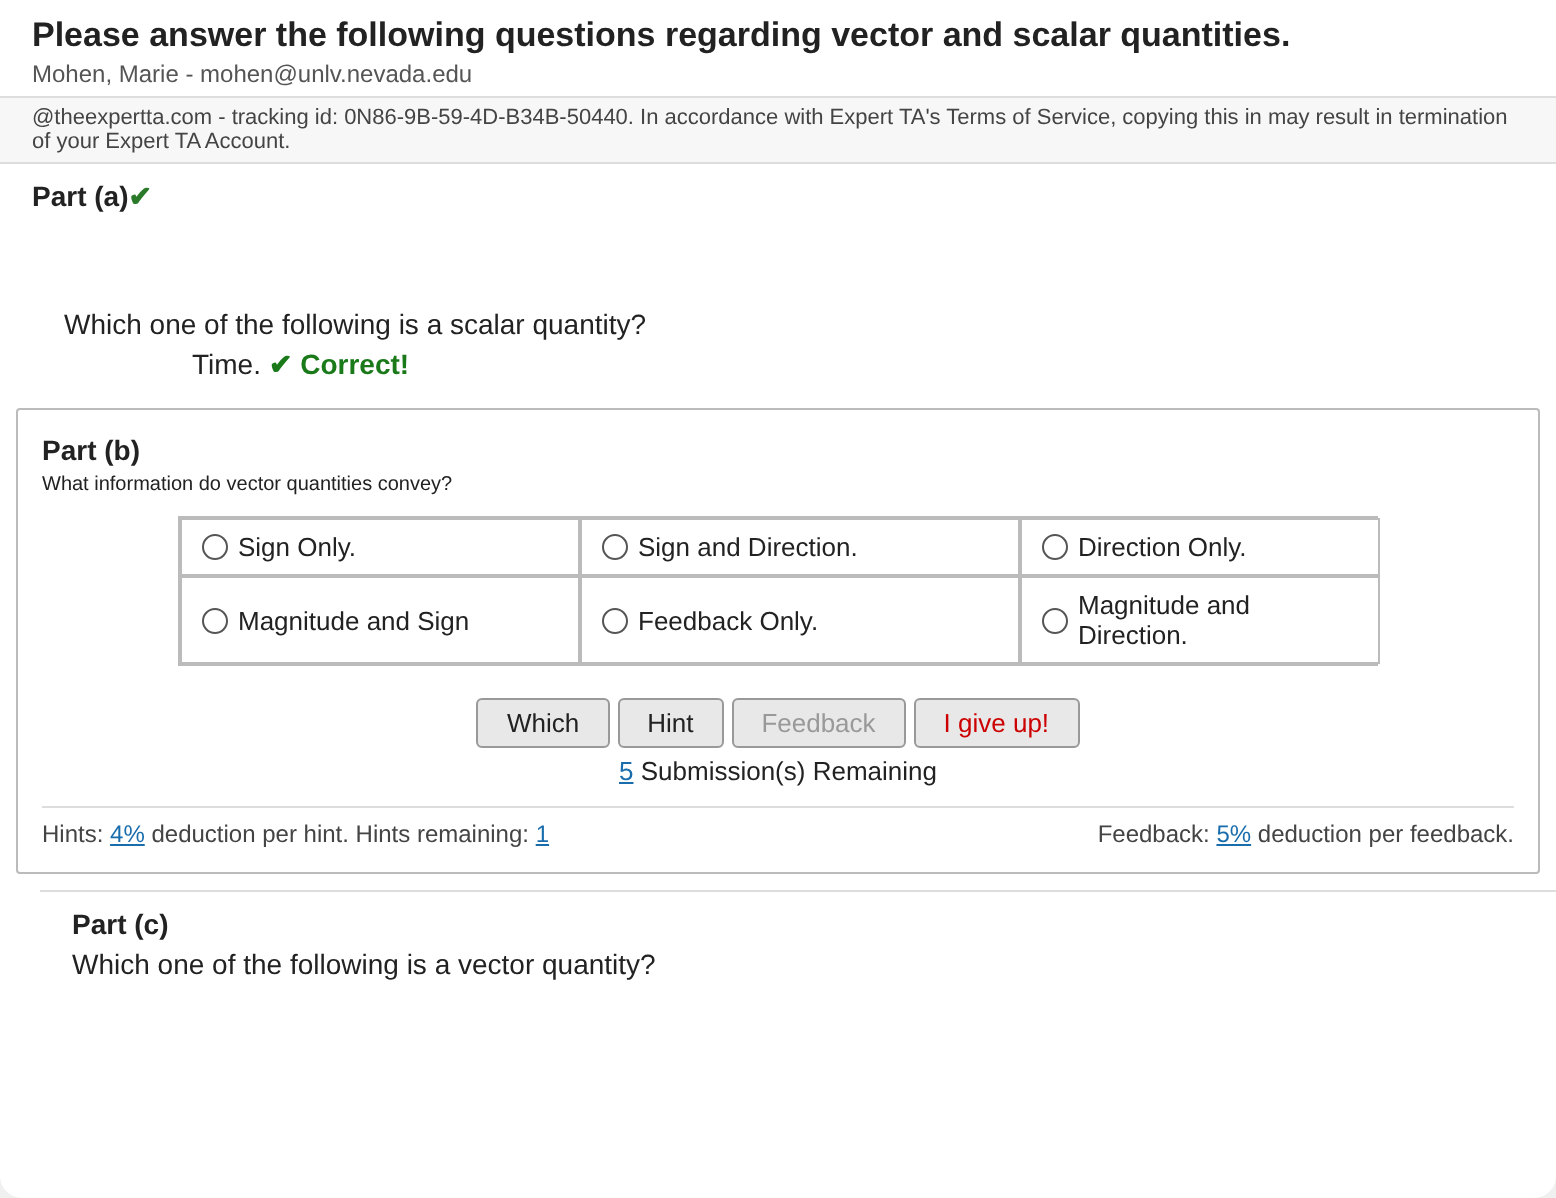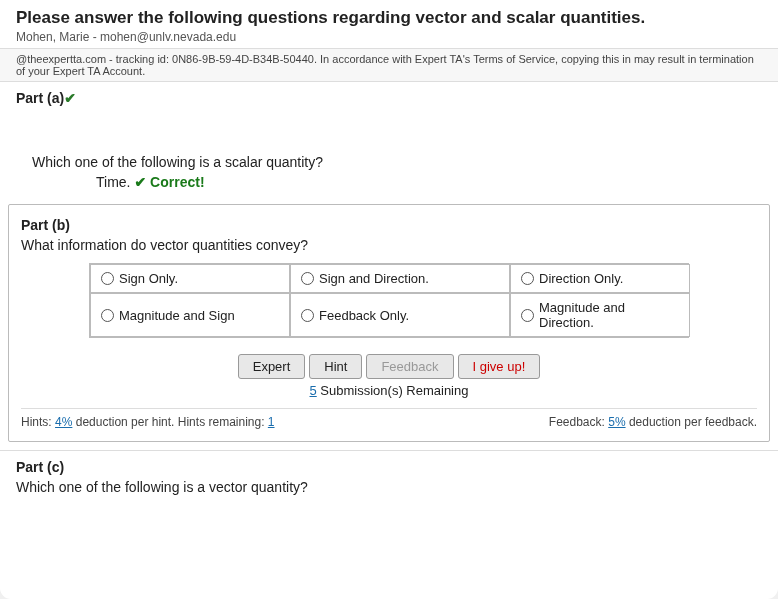--- a/index.html
+++ b/index.html
@@ -88,21 +88,21 @@
       border-radius: 2px;
       background: #fff;
     }
     .part-b-label {
       font-weight: bold;
       font-size: 14px;
       margin-bottom: 4px;
       color: #222;
     }
     .part-b-question {
-      font-size: 14px;
+      font-size: 10px;
       color: #222;
       margin-bottom: 10px;
     }
     .options-grid {
       display: grid;
       grid-template-columns: 200px 220px 180px;
       grid-template-rows: auto auto;
       gap: 0;
       border: 1px solid #bbb;
       width: 600px;
@@ -175,20 +175,21 @@
     .hints-right { }
     .underline-val {
       text-decoration: underline;
       color: #1a6dad;
     }
 
     .part-c-section {
       padding: 8px 16px 4px 16px;
       border-top: 1px solid #ddd;
       margin-top: 4px;
+      margin-left: 20px;
     }
     .part-c-label {
       font-weight: bold;
       font-size: 14px;
       margin-bottom: 4px;
       color: #222;
     }
     .part-c-question {
       font-size: 14px;
       color: #222;
@@ -247,21 +248,21 @@
         <span class="radio-circle"></span>
         <span>Feedback Only.</span>
       </div>
       <div class="option-cell">
         <span class="radio-circle"></span>
         <span>Magnitude and Direction.</span>
       </div>
     </div>
 
     <div class="buttons-row">
-      <button class="btn">Expert</button>
+      <button class="btn">Which</button>
       <button class="btn">Hint</button>
       <button class="btn btn-feedback">Feedback</button>
       <button class="btn btn-igiveup">I give up!</button>
     </div>
 
     <div class="submissions-row">
       <span class="num">5</span>
       <span>Submission(s) Remaining</span>
     </div>
 

